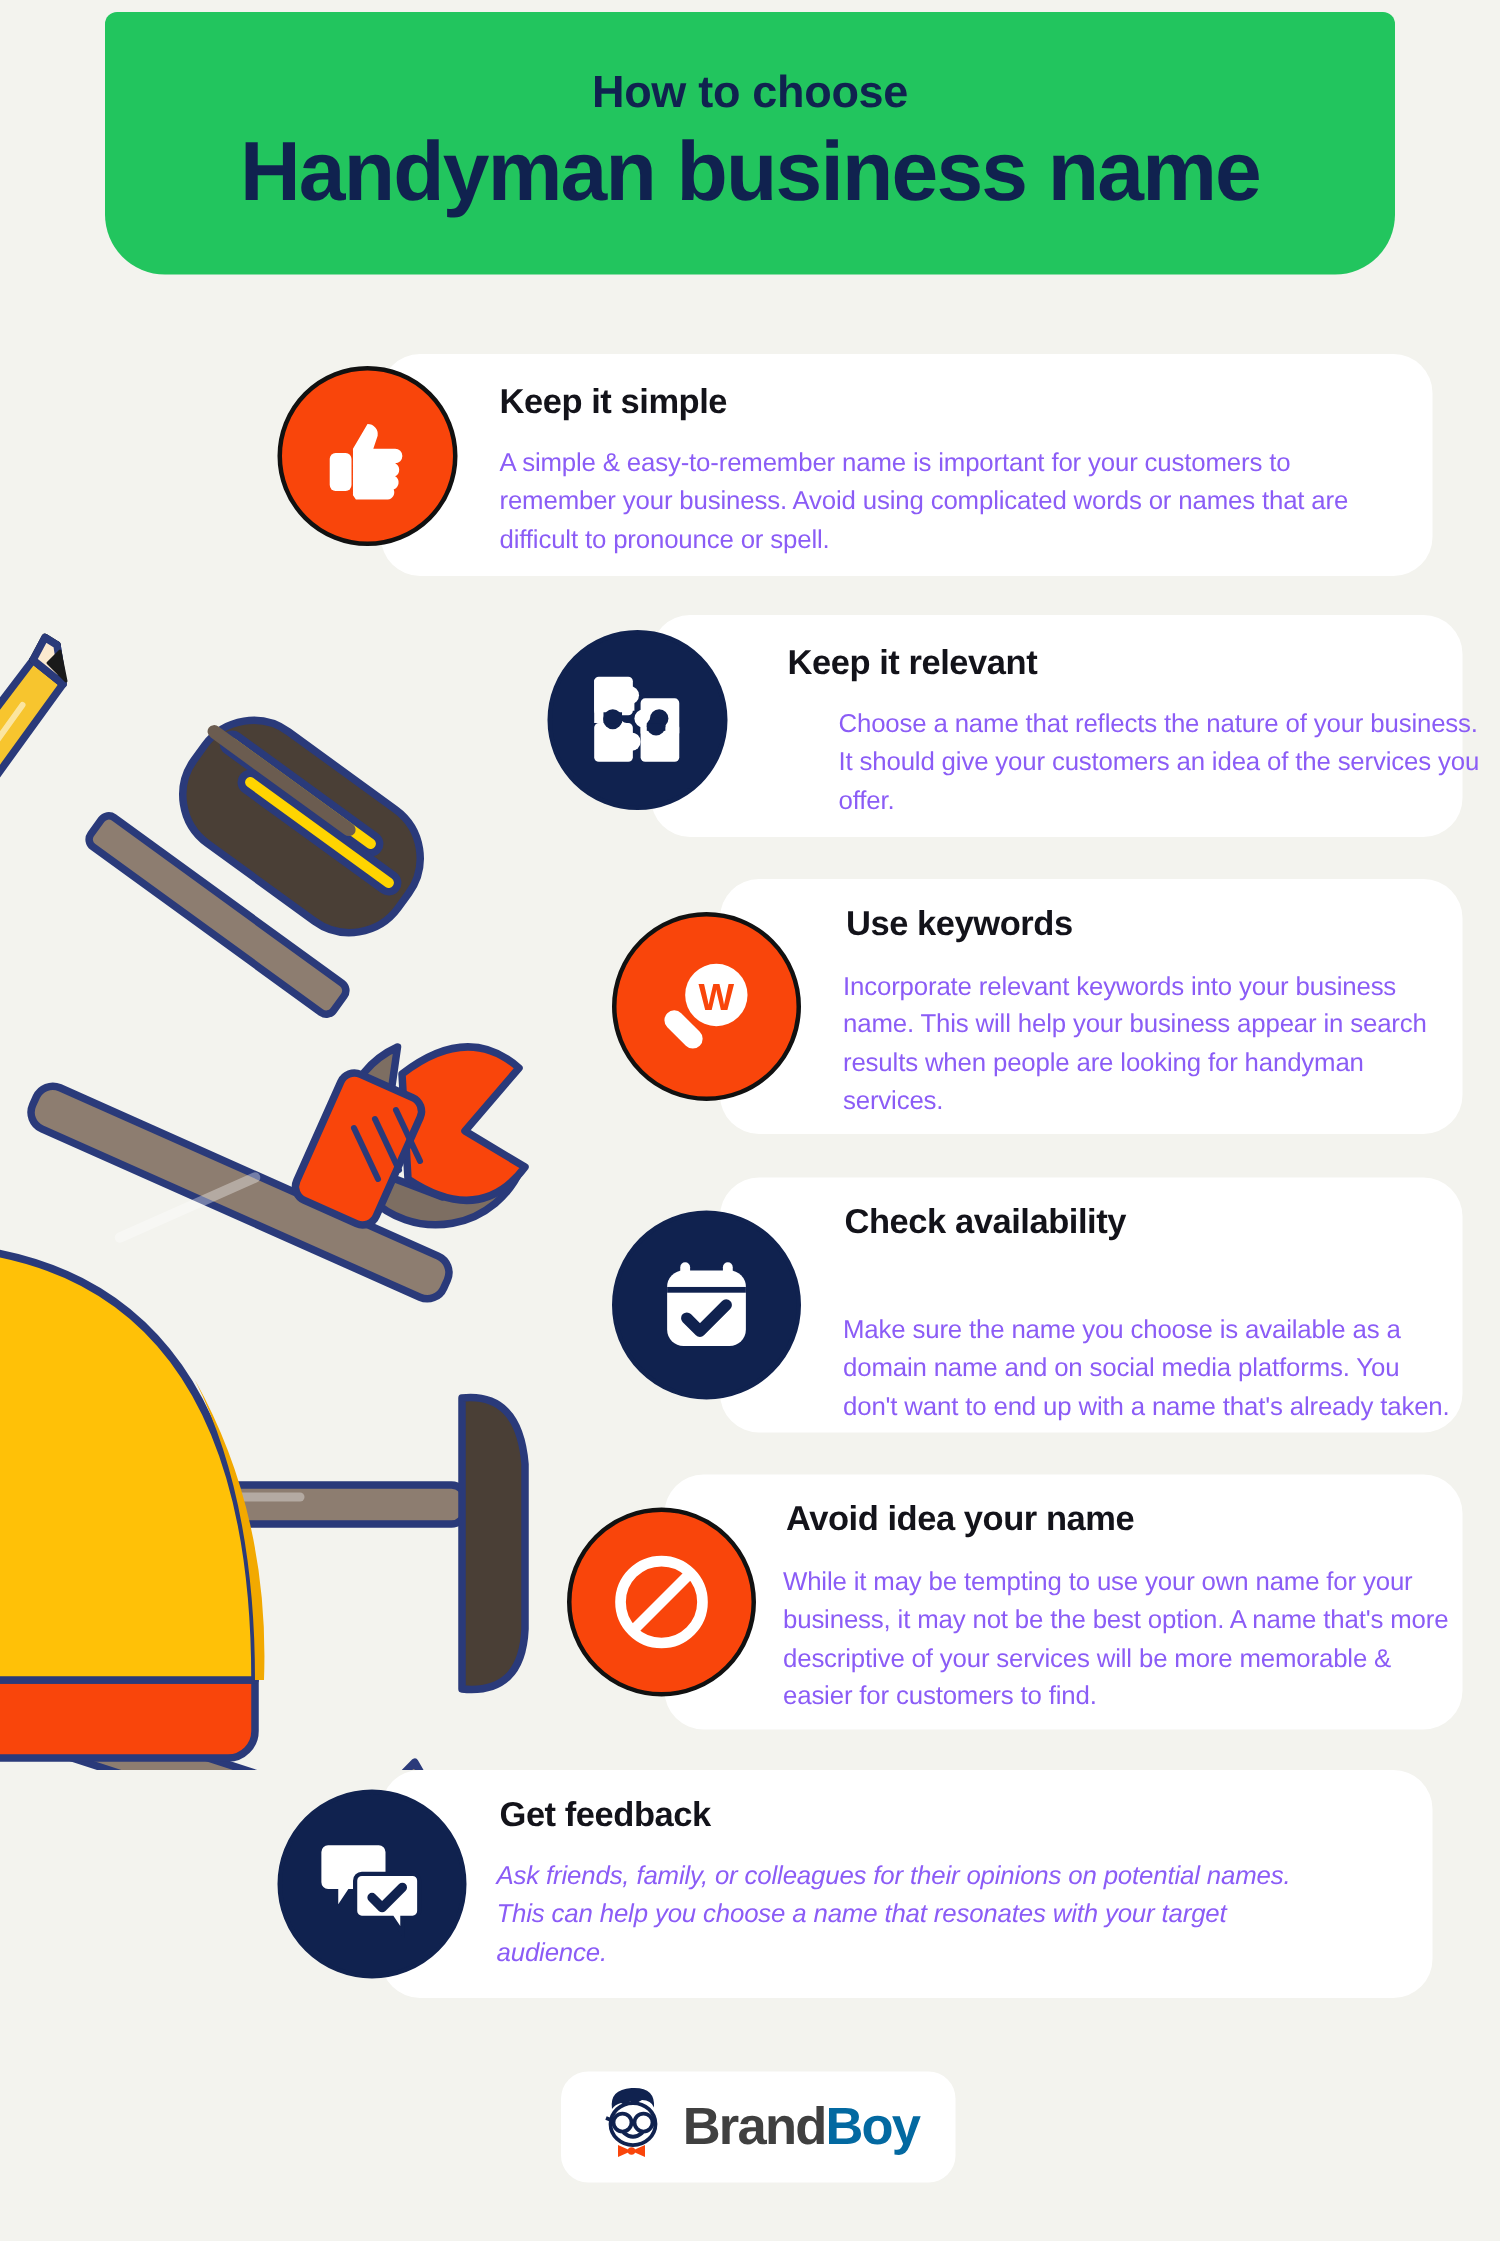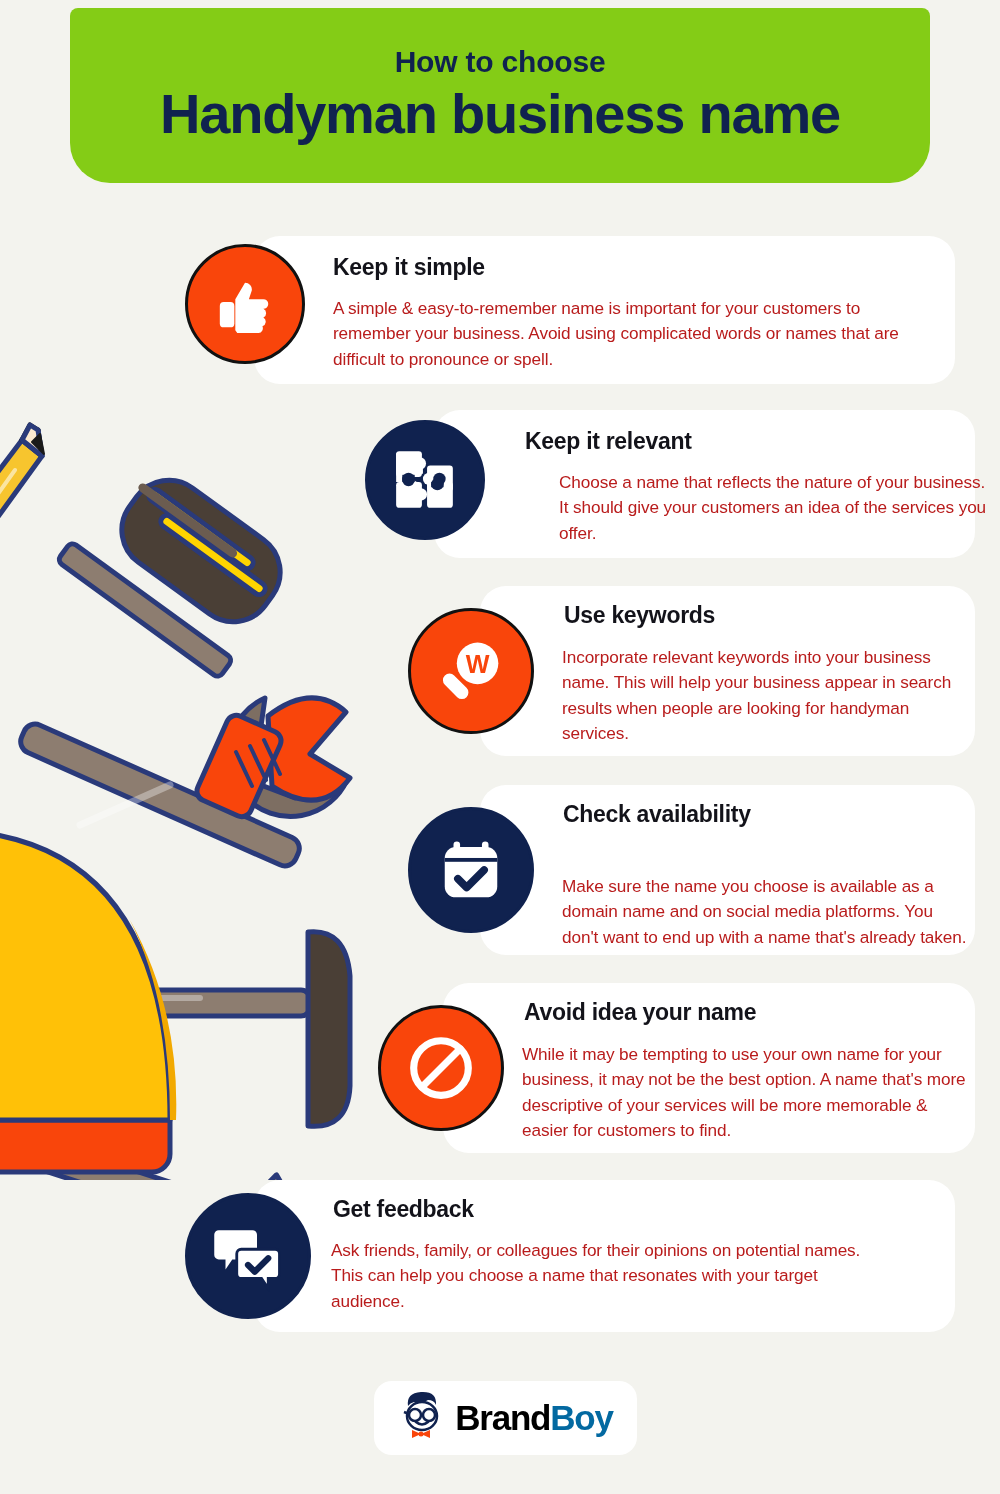--- a/index.html
+++ b/index.html
@@ -8,21 +8,21 @@
     background: #f3f3ee;
     font-family: "Liberation Sans", sans-serif;
     overflow: hidden;
   }
   .page { position: relative; width: 1000px; height: 1494px; background: #f3f3ee; }
 
   
   .header {
     position: absolute; left: 70px; top: 8px;
     width: 860px; height: 175px;
-    background: #84cc16;
+    background: #22c55e;
     border-radius: 8px 8px 40px 40px;
     display: flex; flex-direction: column;
     align-items: center; justify-content: center;
     text-align: center;
   }
   .header-kicker {
     font-size: 30px; font-weight: bold; color: #10224f;
     letter-spacing: -0.2px; line-height: 1.1;
   }
   .header-title {
@@ -36,21 +36,21 @@
     background: #ffffff;
     border-radius: 26px;
   }
   .card-title {
     position: absolute;
     font-size: 23px; font-weight: bold; color: #13131a;
     letter-spacing: -0.3px; white-space: nowrap;
   }
   .card-body {
     position: absolute;
-    font-size: 17.2px; color: #b91c1c;
+    font-size: 17.2px; color: #8b5cf6;
     line-height: 1.48; letter-spacing: -0.1px;
   }
 
   
   .icon-circle {
     position: absolute;
     border-radius: 50%;
     border: 3px solid #111111;
     display: flex; align-items: center; justify-content: center;
   }
@@ -61,21 +61,21 @@
   .tools { position: absolute; left: -130px; top: 420px; width: 500px; height: 760px; }
 
   
   .logo-pill {
     position: absolute; left: 374px; top: 1381px;
     width: 263px; height: 74px;
     background: #ffffff; border-radius: 18px;
     display: flex; align-items: center; justify-content: center; gap: 9px;
   }
   .logo-text { font-size: 35px; font-weight: bold; letter-spacing: -1.2px; }
-  .logo-brand { color: #000000; }
+  .logo-brand { color: #404040; }
   .logo-boy { color: #0369a1; }
 </style>
 </head>
 <body>
 
 <div class="page">
 
   <div class="header">
     <div class="header-kicker">How to choose</div>
     <div class="header-title">Handyman business name</div>
@@ -235,21 +235,21 @@
 
   <div class="card" style="left:254px; top:1180px; width:701px; height:152px;"></div>
   <div class="icon-circle ic-navy" style="left:185px; top:1193px; width:126px; height:126px;">
     <svg width="72" height="72" viewBox="0 0 64 64" aria-hidden="true">
       <path d="M6 9 h30 a4 4 0 0 1 4 4 v18 a4 4 0 0 1 -4 4 H18 l-6 9 v-9 H6 a4 4 0 0 1 -4 -4 V13 a4 4 0 0 1 4 -4 z" fill="#ffffff"></path>
       <path d="M26 26 h30 a4 4 0 0 1 4 4 v18 a4 4 0 0 1 -4 4 h-6 v9 l-6 -9 H26 a4 4 0 0 1 -4 -4 V30 a4 4 0 0 1 4 -4 z" fill="#ffffff" stroke="#10224f" stroke-width="2.5"></path>
       <path d="M32 40 l6 6 l12 -12" fill="none" stroke="#10224f" stroke-width="5.5" stroke-linecap="round" stroke-linejoin="round"></path>
     </svg>
   </div>
   <div class="card-title" style="left:333px; top:1196px;">Get feedback</div>
-  <div class="card-body" style="left:331px; top:1238px; width:560px;">Ask friends, family, or colleagues for their opinions on potential names. This can help you choose a name that resonates with your target audience.</div>
+  <div class="card-body" style="left:331px; top:1238px; width:560px;font-style:italic;">Ask friends, family, or colleagues for their opinions on potential names. This can help you choose a name that resonates with your target audience.</div>
 
   <div class="logo-pill">
     <span>
       <svg width="48" height="52" viewBox="0 0 48 52" aria-hidden="true">
         <path d="M10 16 q-2 -13 13 -14 q16 -1 15 13 q-2 -5 -8 -5 q-4 3 -8 1 q-3 3 -6 1 q-4 1 -6 4 z" fill="#10224f"></path>
         <ellipse cx="24" cy="26" rx="15" ry="14" fill="#ffffff" stroke="#10224f" stroke-width="2.5"></ellipse>
         <circle cx="17" cy="25" r="6" fill="none" stroke="#10224f" stroke-width="2.5"></circle>
         <circle cx="31" cy="25" r="6" fill="none" stroke="#10224f" stroke-width="2.5"></circle>
         <line x1="23" y1="25" x2="25" y2="25" stroke="#10224f" stroke-width="2.5"></line>
         <line x1="11" y1="24" x2="6" y2="22" stroke="#10224f" stroke-width="2.5"></line>

